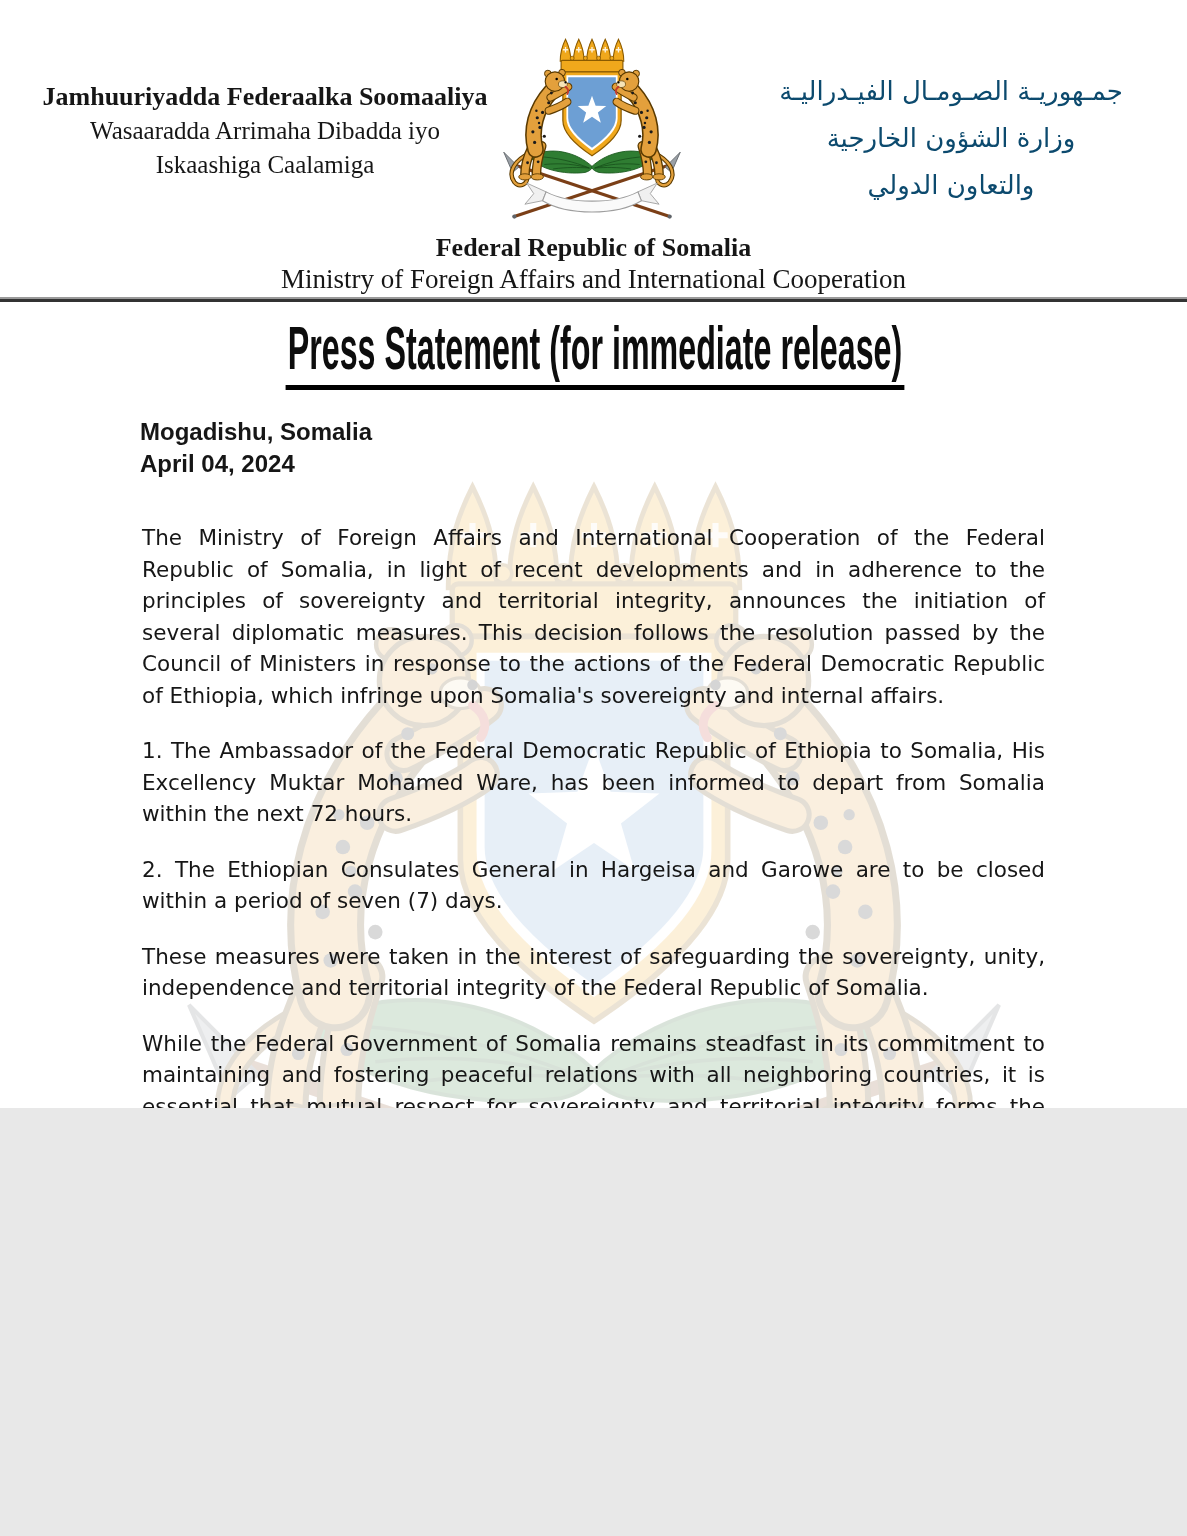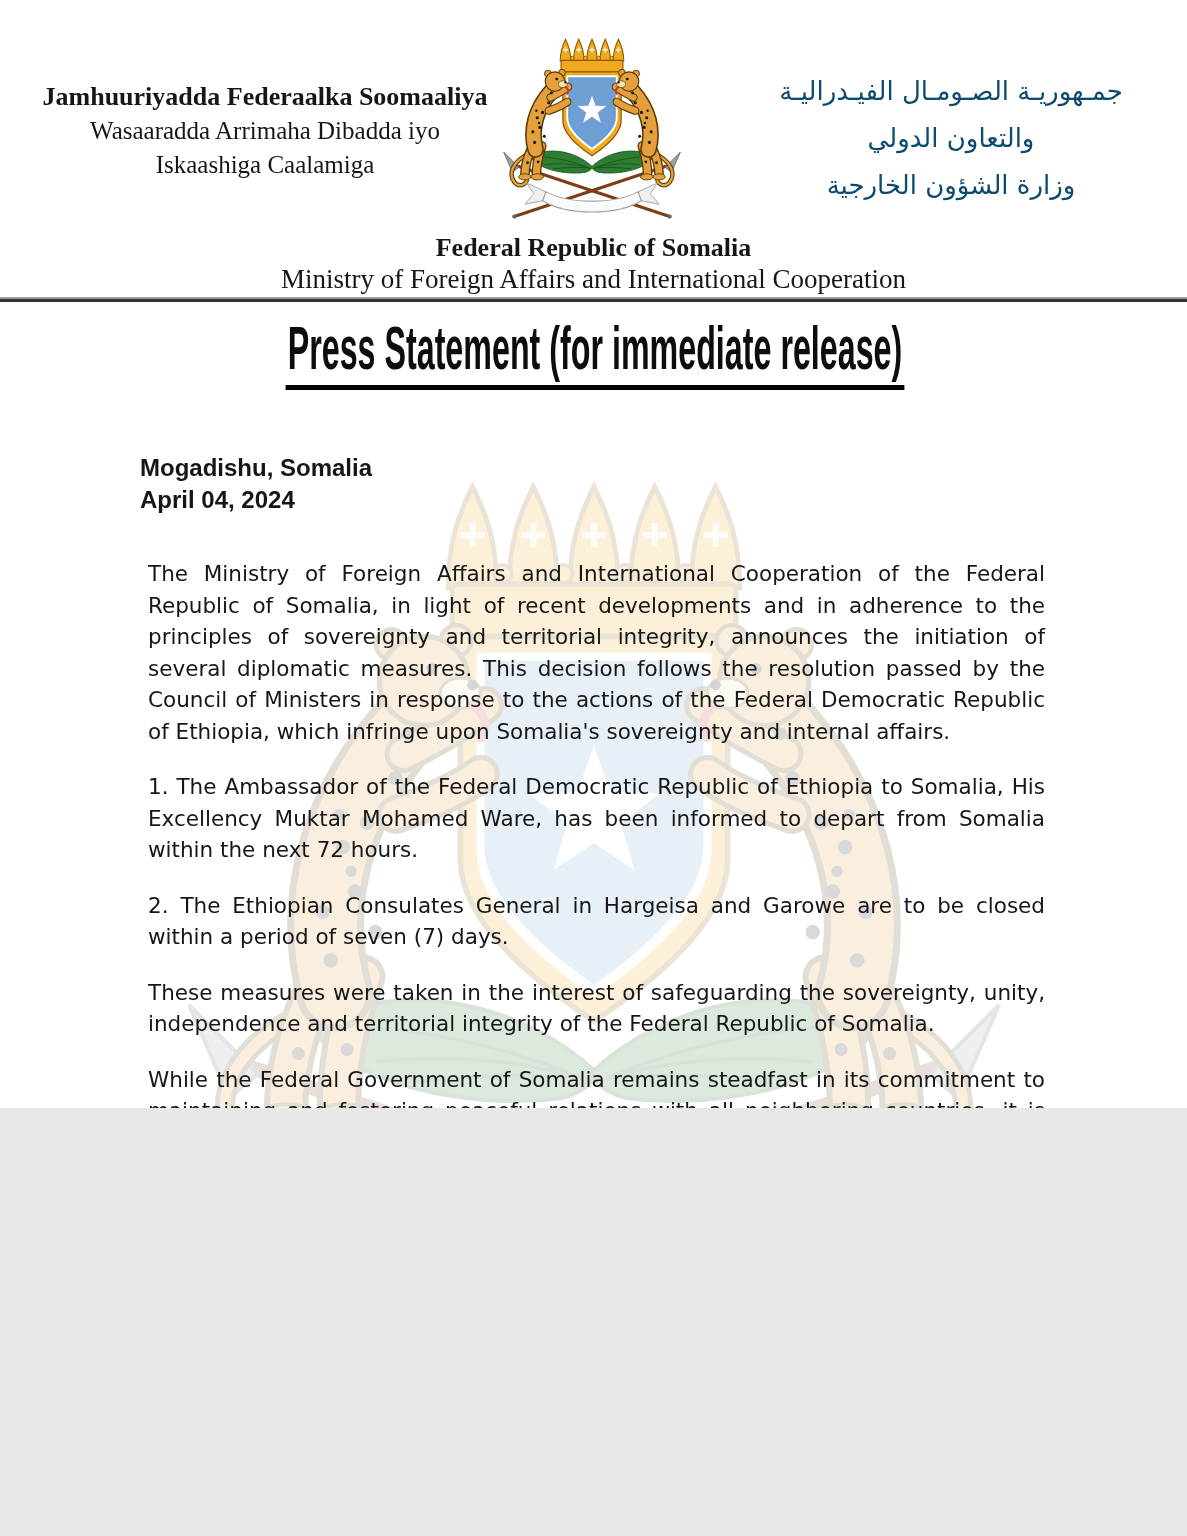--- a/index.html
+++ b/index.html
@@ -62,30 +62,30 @@
     font-family:"Liberation Sans", sans-serif;
     font-weight:bold;font-size:62px;line-height:1.1;
     white-space:nowrap;
     transform:scaleX(0.52);transform-origin:center;
     border-bottom:5px solid #000;
     padding:0 4px 3px 4px;
     color:#0d0d0d;
   }
   
   .body-block{
-    position:absolute;top:452px;left:140px;width:905px;
+    position:absolute;top:416px;left:140px;width:905px;
     font-size:21.5px;line-height:31.5px;text-align:justify;
   }
   .dateline{
     font-family:"Liberation Sans", sans-serif;
     font-weight:bold;font-size:24px;line-height:32px;
     margin:0 0 42px 0;text-align:left;
   }
   .dateline div{margin:0;}
-  .body-block p{margin:0 0 24px 8px;}
+  .body-block p{margin:0 0 24px 2px;}
   .body-block p+p{margin-top:0;}
   .para{margin-bottom:24px;}
   .end-mark{
     text-align:center;font-size:22px;letter-spacing:2px;
     margin-top:10px;color:#1a1a1a;
   }
   
   .footer-rule{
     position:absolute;left:110px;right:112px;top:1408px;
     border-top:2px solid #cccccc;
@@ -210,22 +210,22 @@
   </div>
 
   <div class="emblem-top">
     <svg viewBox="0 0 240 230">
       <use href="#emblem-full"></use>
     </svg>
   </div>
 
   <div class="header-arabic">
     <div>جمـهوريـة الصـومـال الفيـدراليـة</div>
+    <div>وزارة الشؤون الخارجية</div>
     <div>والتعاون الدولي</div>
-    <div>وزارة الشؤون الخارجية</div>
   </div>
 
   <div class="org-en">Federal Republic of Somalia</div>
   <div class="ministry-en">Ministry of Foreign Affairs and International Cooperation</div>
 
   <div class="divider"></div>
 
   <div class="title-wrap">
     <span class="title-text">Press Statement (for immediate release)</span>
   </div>

